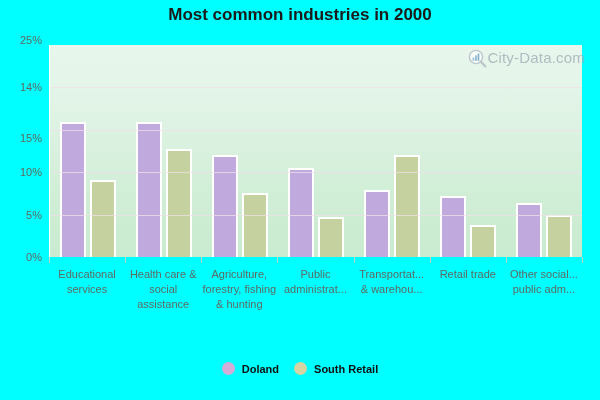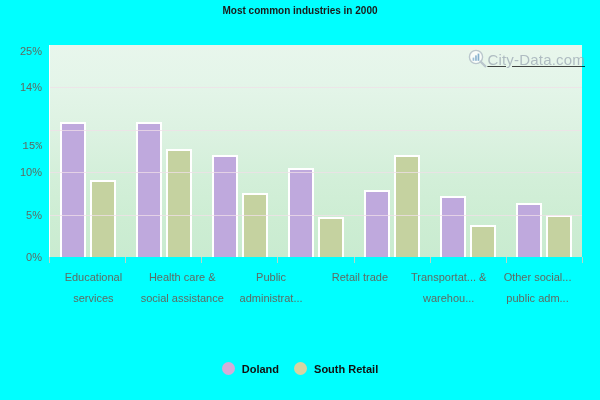--- a/index.html
+++ b/index.html
@@ -6,21 +6,21 @@
   body{
     width:600px;height:400px;overflow:hidden;
     background:#00ffff;
     font-family:"Liberation Sans", sans-serif;
   }
   .chart-root{position:relative;width:600px;height:400px;}
 
   .chart-title{
     position:absolute;left:0;top:5px;width:600px;
     text-align:center;
-    font-size:10px;font-weight:bold;color:#1a1a1a;
+    font-size:17px;font-weight:bold;color:#1a1a1a;
     letter-spacing:0px;
   }
 
   
   .plot-area{
     position:absolute;left:49px;top:45px;width:533px;height:212px;
     background:linear-gradient(to bottom,#e8f6ec 0%,#e4f5e9 18%,#ddf2e2 40%,#d3efd9 62%,#cdedd3 82%,#c9ebd0 100%);
     border-left:1px solid #ffffff;
     box-sizing:border-box;
   }
@@ -61,64 +61,63 @@
   .x-ticks{position:absolute;left:49px;top:257px;width:533px;height:6px;}
   .x-tick{position:absolute;top:0;width:1px;height:6px;background:#b9d6c7;}
 
   .x-labels{
     position:absolute;left:49px;top:263px;width:533px;height:90px;
     display:flex;
   }
   .x-label{
     flex:1 1 0;
     text-align:center;
-    font-size:11px;line-height:21px;color:#5d6b63;
+    font-size:11px;line-height:15px;color:#5d6b63;
     padding:4px 1px 0 1px;
     box-sizing:border-box;
     word-break:normal;
   }
 
   
   .legend{
     position:absolute;left:0;top:362px;width:600px;
     display:flex;justify-content:center;align-items:center;gap:15px;
   }
   .legend-item{display:flex;align-items:center;gap:7px;}
   .legend-dot{width:13px;height:13px;border-radius:50%;}
   .legend-dot.doland{background:#d3add8;}
   .legend-dot.sd{background:#d6d4a2;}
   .legend-text{font-size:11px;font-weight:bold;color:#111111;}
 
   
   .watermark{
     position:absolute;right:15px;top:49px;
-    display:flex;align-items:flex-end;
+    display:flex;align-items:flex-start;
     opacity:.72;
-    text-decoration:underline;
   }
   .wm-icon{width:19px;height:19px;position:relative;}
   .wm-text{
     font-size:15px;color:#9aa6b2;font-weight:normal;
     letter-spacing:.2px;
   }
 </style>
 </head>
 <body>
 
 <div class="chart-root">
 
   <div class="chart-title">Most common industries in 2000</div>
 
   <div class="y-labels">
       <div class="y-label" style="top: 257px;">0%</div>
       <div class="y-label" style="top: 214.6px;">5%</div>
       <div class="y-label" style="top: 172.2px;">10%</div>
-      <div class="y-label" style="top: 146px; font-family: Liberation Mono, monospace;">15%</div>
+      <div class="y-label" style="top: 138px;">15%</div>
       <div class="y-label" style="top: 87.4px;">14%</div>
-      <div class="y-label" style="top: 51px; text-align: center;">25%</div>
+      <div class="y-label" style="top: 40px; text-align: center;">25%</div>
     </div>
 
   <div class="plot-area">
     <div class="bars-layer">
         <div class="group">
           <div class="bar doland" style="height: 134.832px; background: rgb(191, 169, 221);"></div>
           <div class="bar sd" style="height: 77.168px; background: rgb(197, 210, 160);"></div>
         </div>
         <div class="group">
           <div class="bar doland" style="height: 134.832px; background: rgb(191, 169, 221);"></div>
@@ -157,23 +156,24 @@
       <div class="x-tick" style="left: 28.5714%;"></div>
       <div class="x-tick" style="left: 42.8571%;"></div>
       <div class="x-tick" style="left: 57.1429%;"></div>
       <div class="x-tick" style="left: 71.4286%;"></div>
       <div class="x-tick" style="left: 85.7143%;"></div>
       <div class="x-tick" style="left: 100%;"></div>
     </div>
   <div class="x-labels">
       <div class="x-label">Educational services</div>
       <div class="x-label">Health care &amp; social assistance</div>
+      <div class="x-label">Agriculture, forestry, fishing &amp; hunting</div>
       <div class="x-label">Public administrat...</div>
+      <div class="x-label">Transportat... &amp; warehou...</div>
       <div class="x-label">Retail trade</div>
-      <div class="x-label">Transportat... &amp; warehou...</div>
       <div class="x-label">Other social... public adm...</div>
     </div>
 
   <div class="legend">
       <div class="legend-item">
         <span class="legend-dot doland"></span>
         <span class="legend-text">Doland</span>
       </div>
       <div class="legend-item">
         <span class="legend-dot sd"></span>

